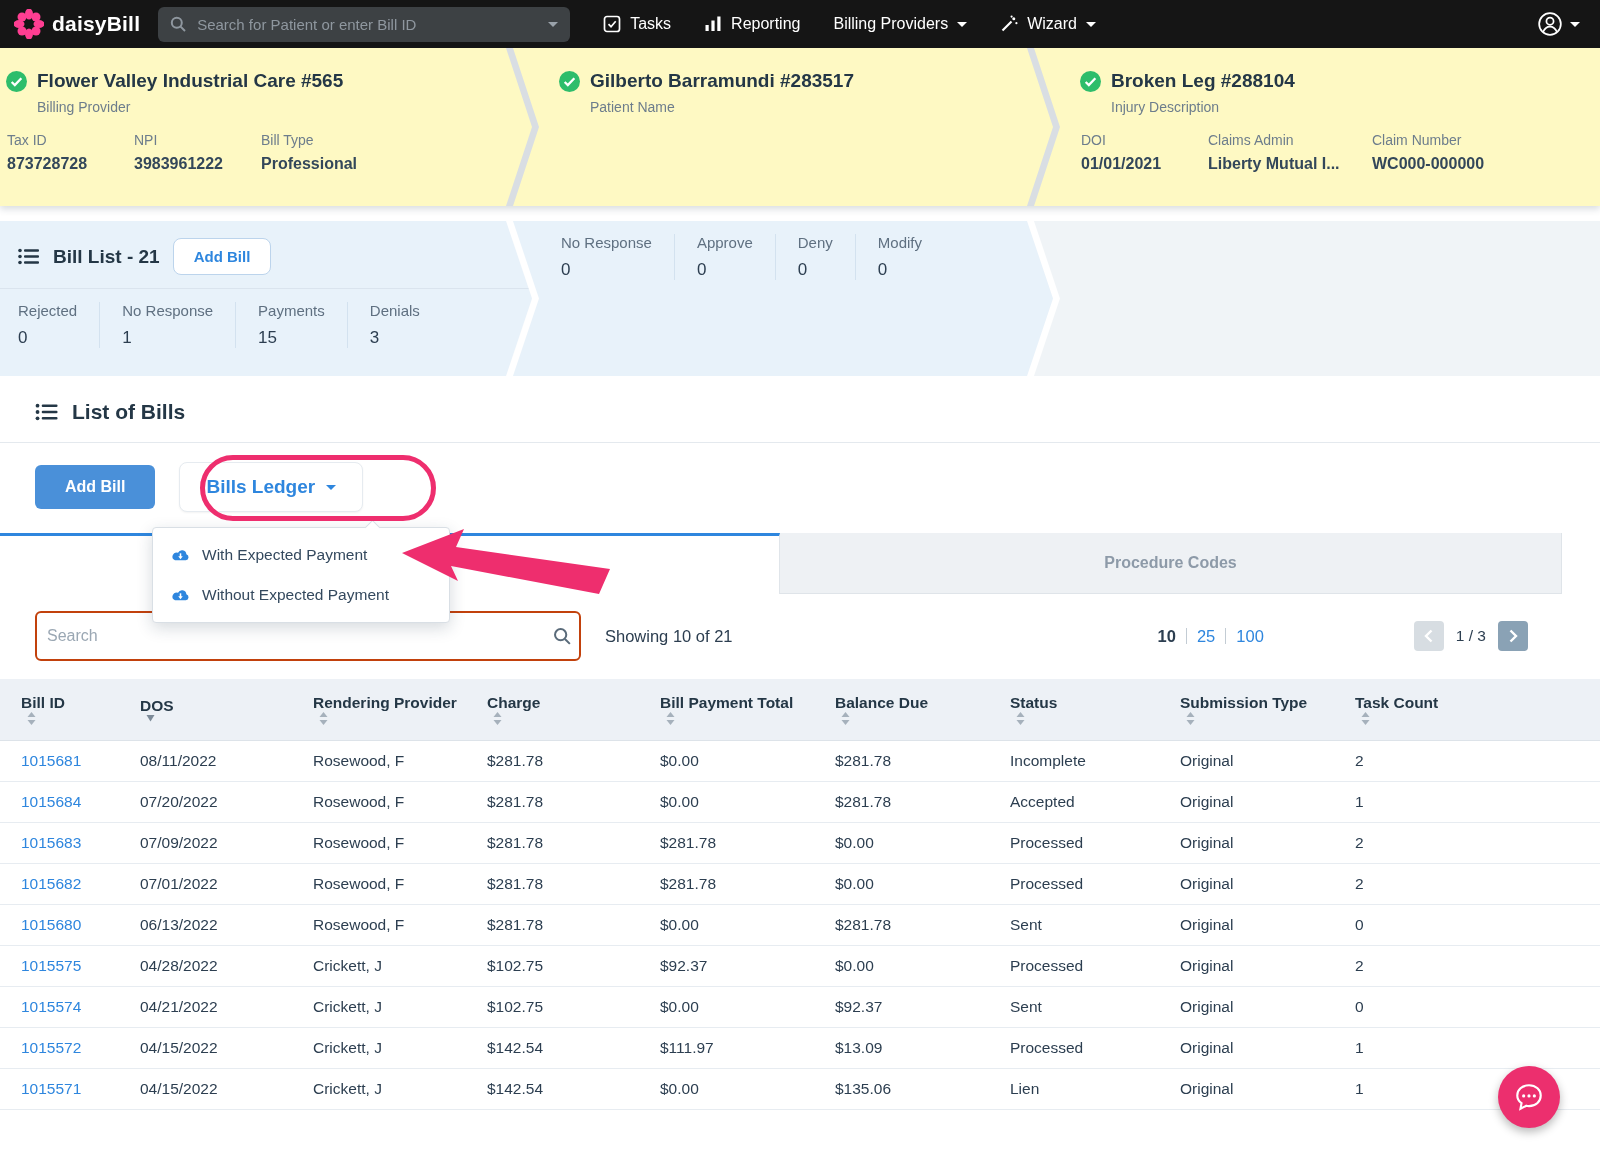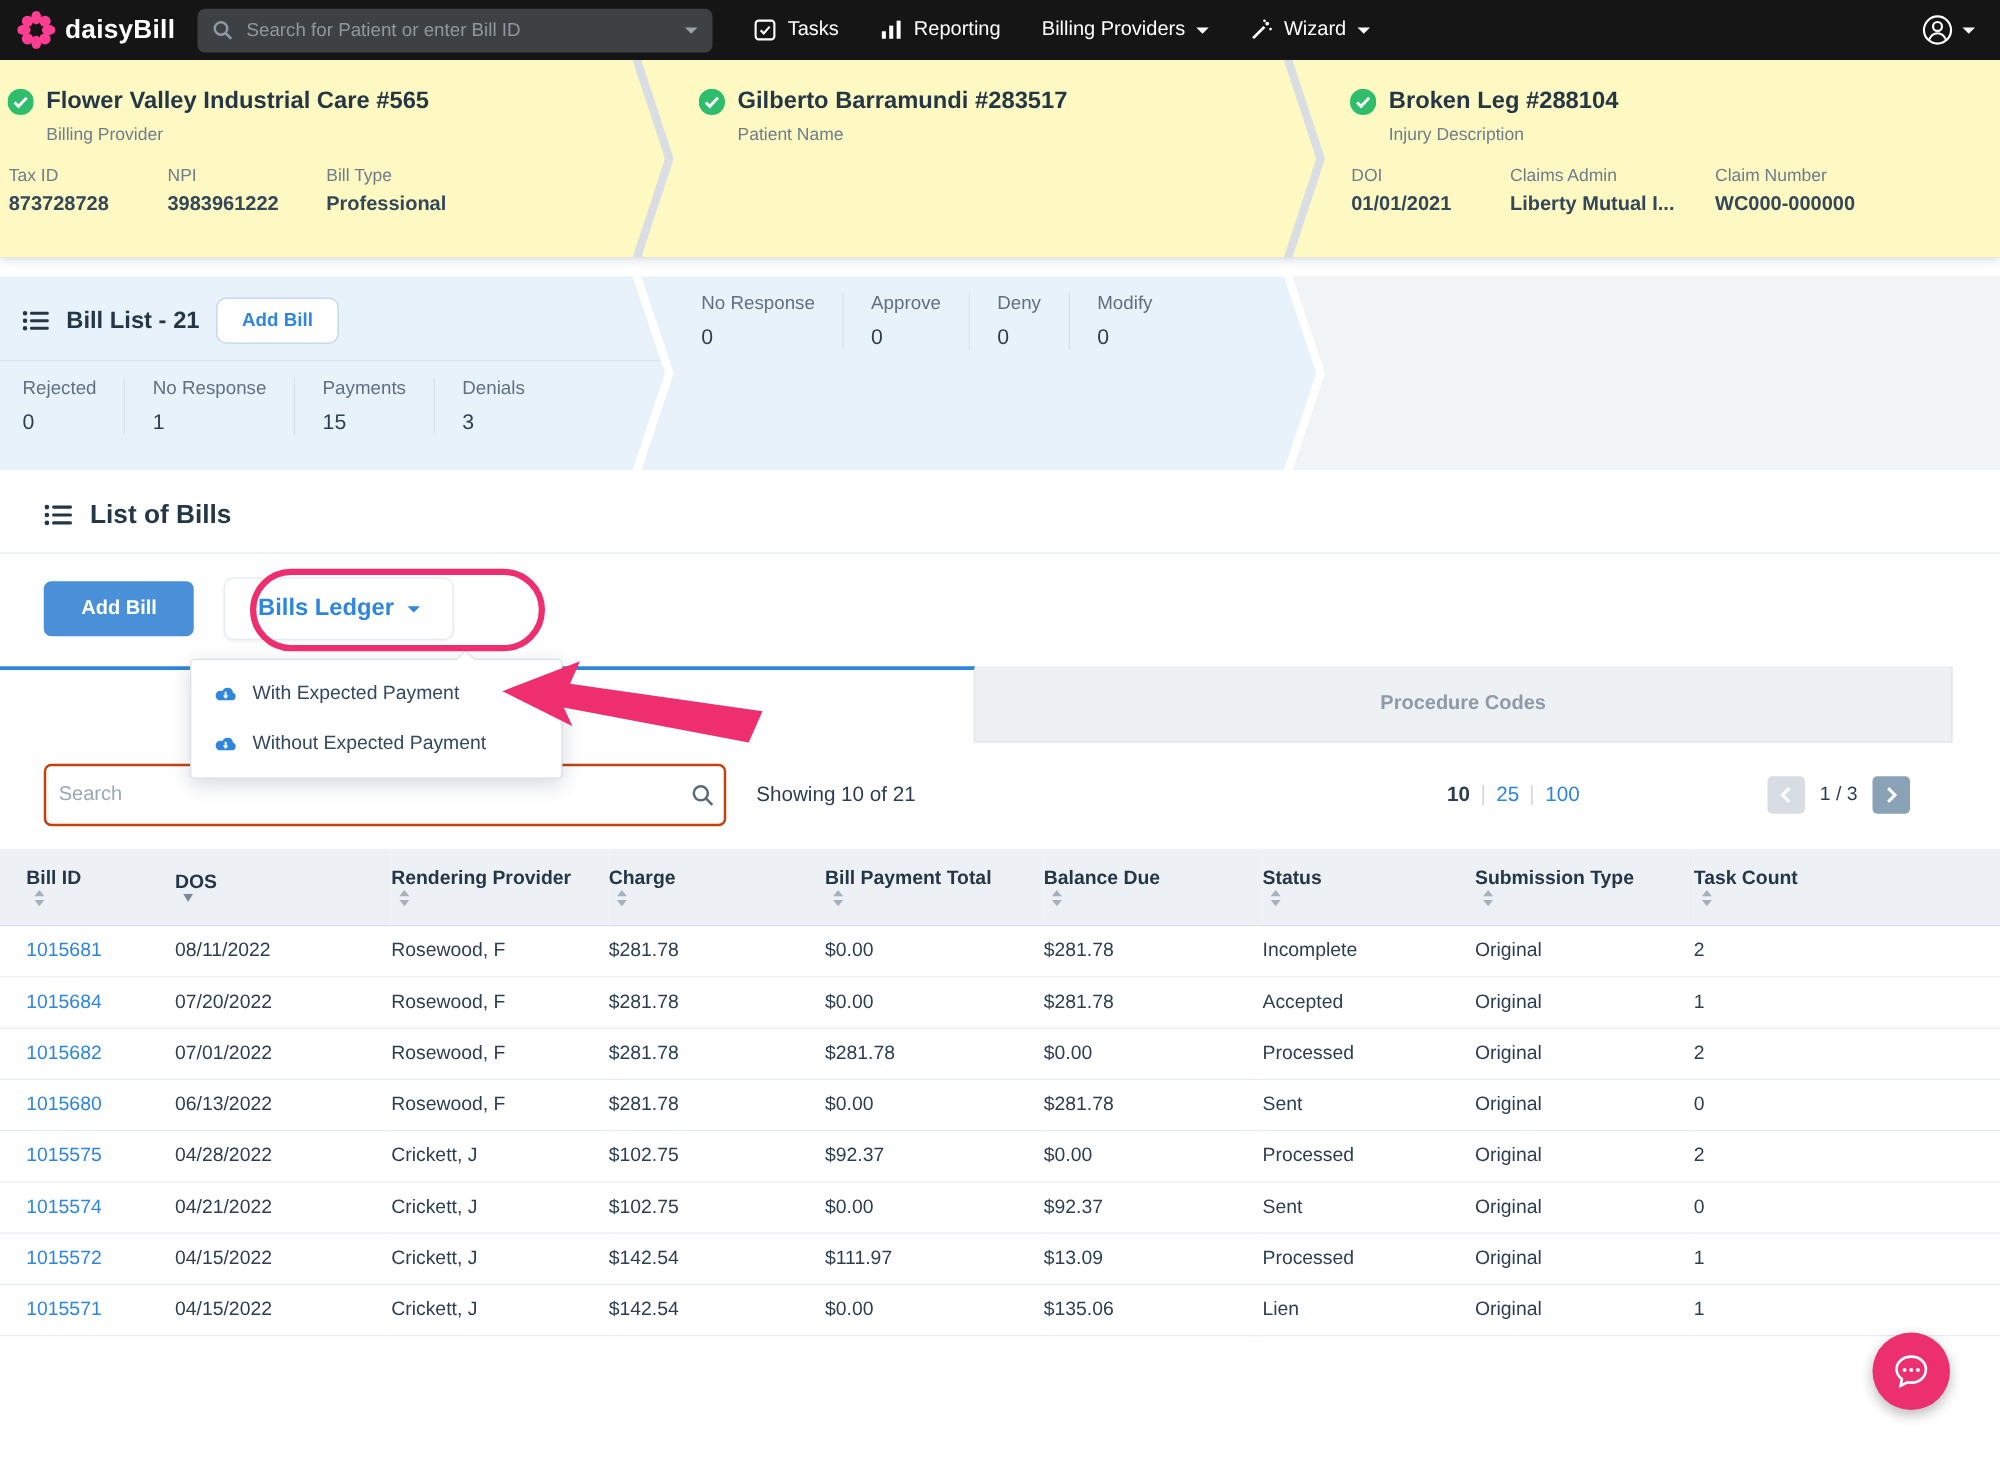--- a/index.html
+++ b/index.html
@@ -431,20 +431,31 @@
       <td>07/20/2022</td>
       <td>Rosewood, F</td>
       <td>$281.78</td>
       <td>$0.00</td>
       <td>$281.78</td>
       <td class="status-red">Accepted</td>
       <td>Original</td>
       <td>1</td>
     </tr>
     <tr>
+      <td><span class="link">1015683</span></td>
+      <td>07/09/2022</td>
+      <td>Rosewood, F</td>
+      <td>$281.78</td>
+      <td>$281.78</td>
+      <td>$0.00</td>
+      <td>Processed</td>
+      <td>Original</td>
+      <td>2</td>
+    </tr>
+    <tr>
       <td><span class="link">1015682</span></td>
       <td>07/01/2022</td>
       <td>Rosewood, F</td>
       <td>$281.78</td>
       <td>$281.78</td>
       <td>$0.00</td>
       <td>Processed</td>
       <td>Original</td>
       <td>2</td>
     </tr>

